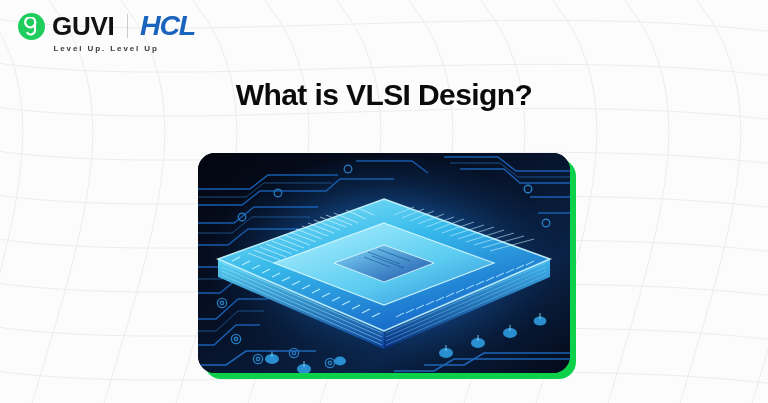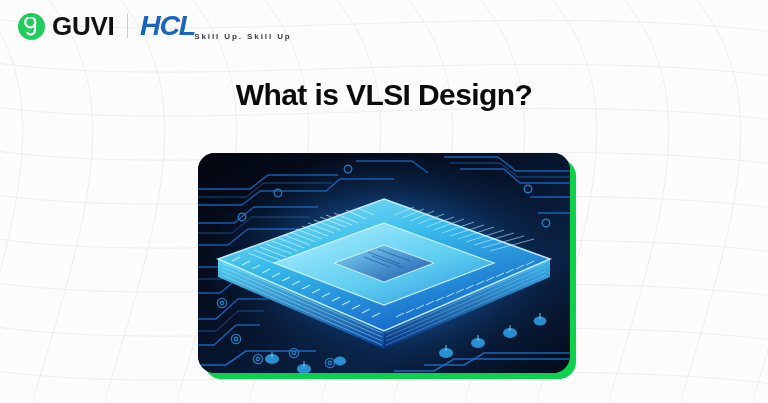--- a/index.html
+++ b/index.html
@@ -34,22 +34,22 @@
     z-index: 0;
   }
 
   
   .brand-bar {
     position: absolute;
     left: 18px;
     top: 11px;
     z-index: 5;
     display: flex;
-    flex-direction: row;
-    align-items: flex-end;
+    flex-direction: column;
+    align-items: center;
   }
   .brand-row {
     display: flex;
     align-items: center;
     height: 30px;
   }
   .guvi-mark {
     width: 27px;
     height: 27px;
     border-radius: 50%;
@@ -189,21 +189,21 @@
         </svg>
       </span>
 
       <span class="guvi-word">GUVI</span>
 
       <span class="lockup-divider"></span>
 
       <span class="hcl-word">HCL</span>
     </div>
 
-    <div class="brand-tagline">Skill Up. Skill Up</div>
+    <div class="brand-tagline">Level Up. Level Up</div>
   </div>
 
   <div class="headline">What is VLSI Design?</div>
 
   <div class="hero-wrap">
 
     <div class="hero-accent"></div>
 
     <div class="hero-photo">
       <svg viewBox="0 0 372 220" preserveAspectRatio="xMidYMid slice" aria-hidden="true">

